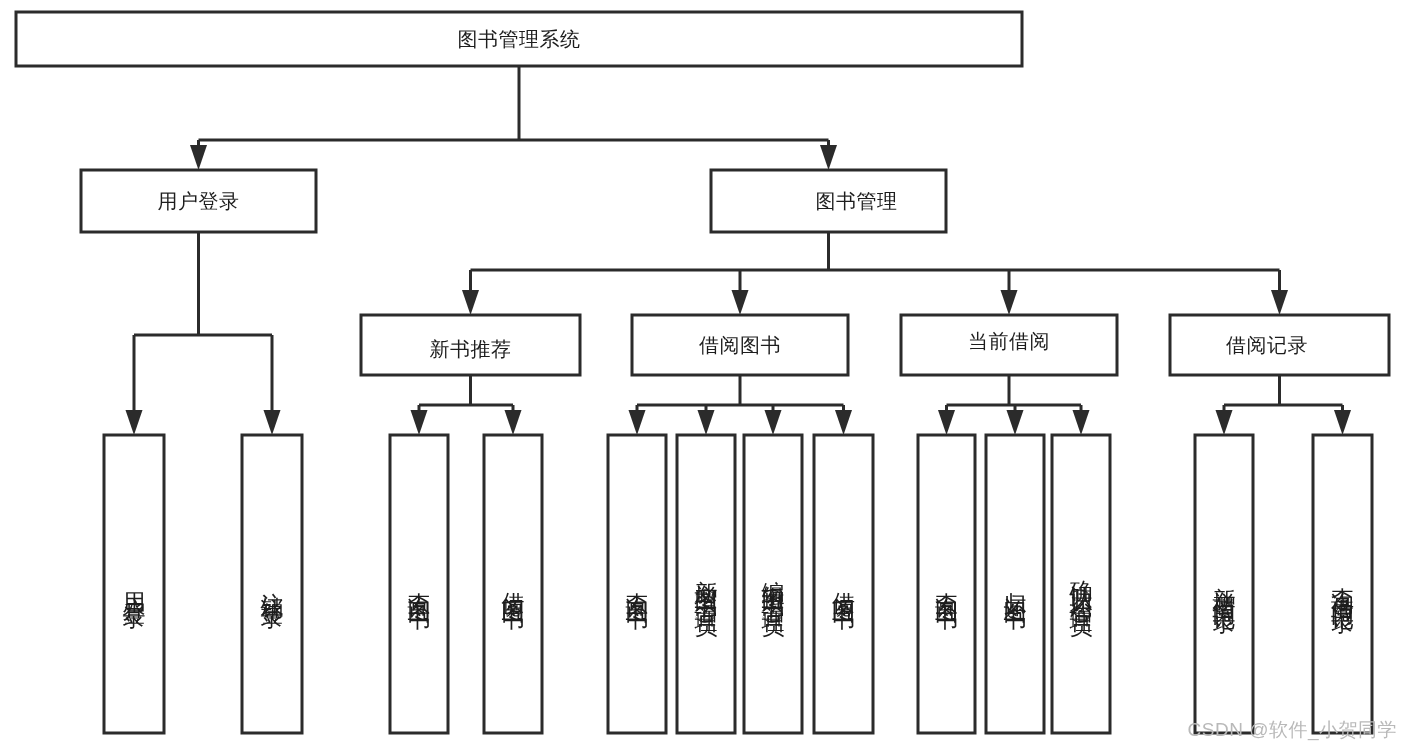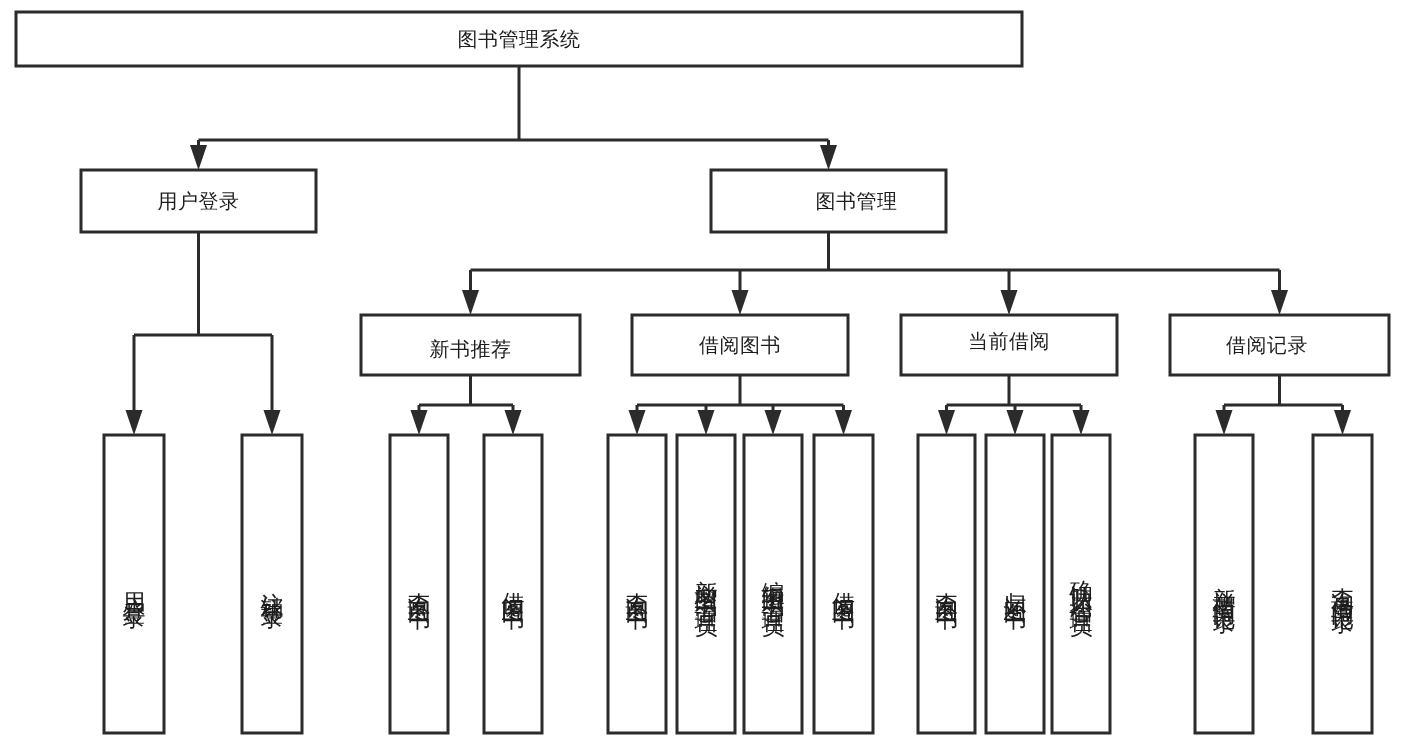--- a/index.html
+++ b/index.html
@@ -174,14 +174,15 @@
       <div class="node-label vertical" style="left: 677px; top: 435px; width: 58px; height: 298px;">新增图书（管理员）</div>
       <div class="node-label vertical" style="left: 744px; top: 435px; width: 58px; height: 298px;">编辑图书（管理员）</div>
       <div class="node-label vertical" style="left: 814px; top: 435px; width: 59px; height: 298px;">借阅图书</div>
       <div class="node-label vertical" style="left: 918px; top: 435px; width: 57px; height: 298px;">查询图书</div>
       <div class="node-label vertical" style="left: 986px; top: 435px; width: 58px; height: 298px;">归还图书</div>
       <div class="node-label vertical" style="left: 1052px; top: 435px; width: 58px; height: 298px;">确认归还（管理员）</div>
       <div class="node-label vertical" style="left: 1195px; top: 435px; width: 58px; height: 298px;">新增借阅记录</div>
       <div class="node-label vertical" style="left: 1313px; top: 435px; width: 59px; height: 298px;">查询借阅记录</div>
     </div>
 
+  <div class="watermark">CSDN @软件_小贺同学</div>
 
 </div>
 
 </body></html>

